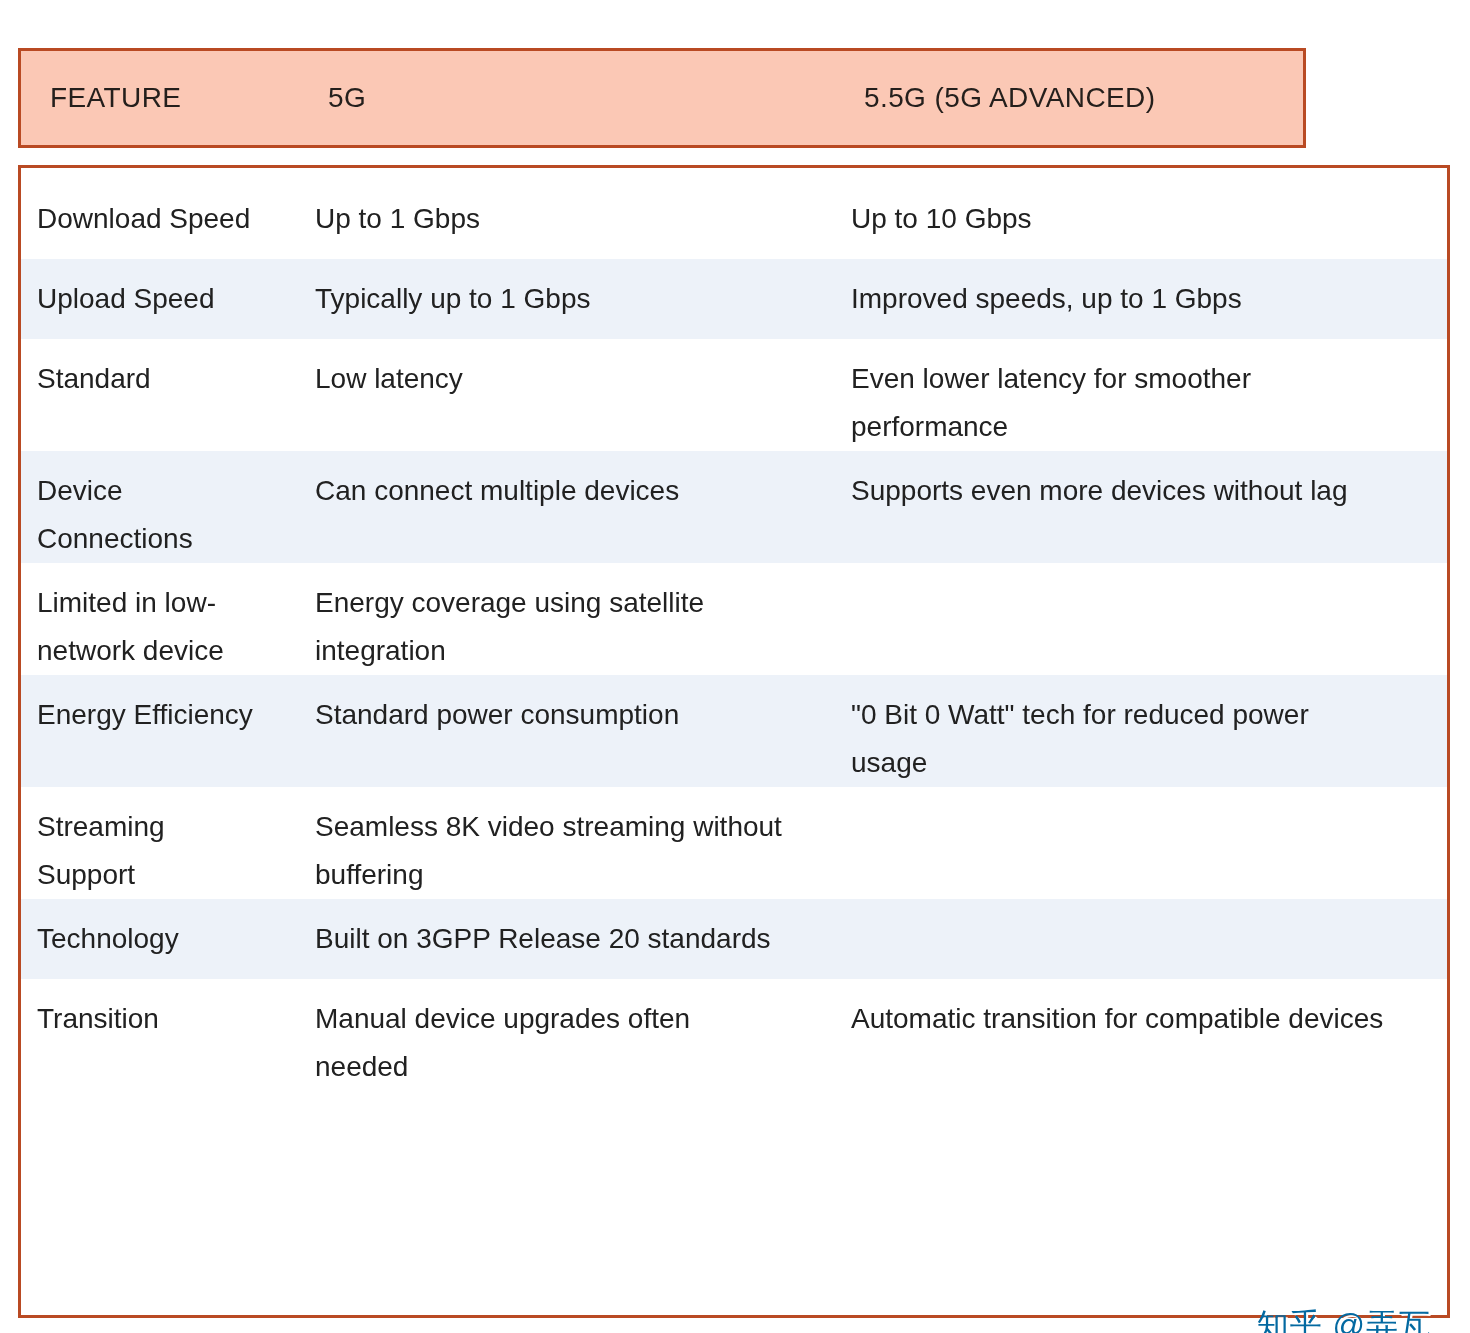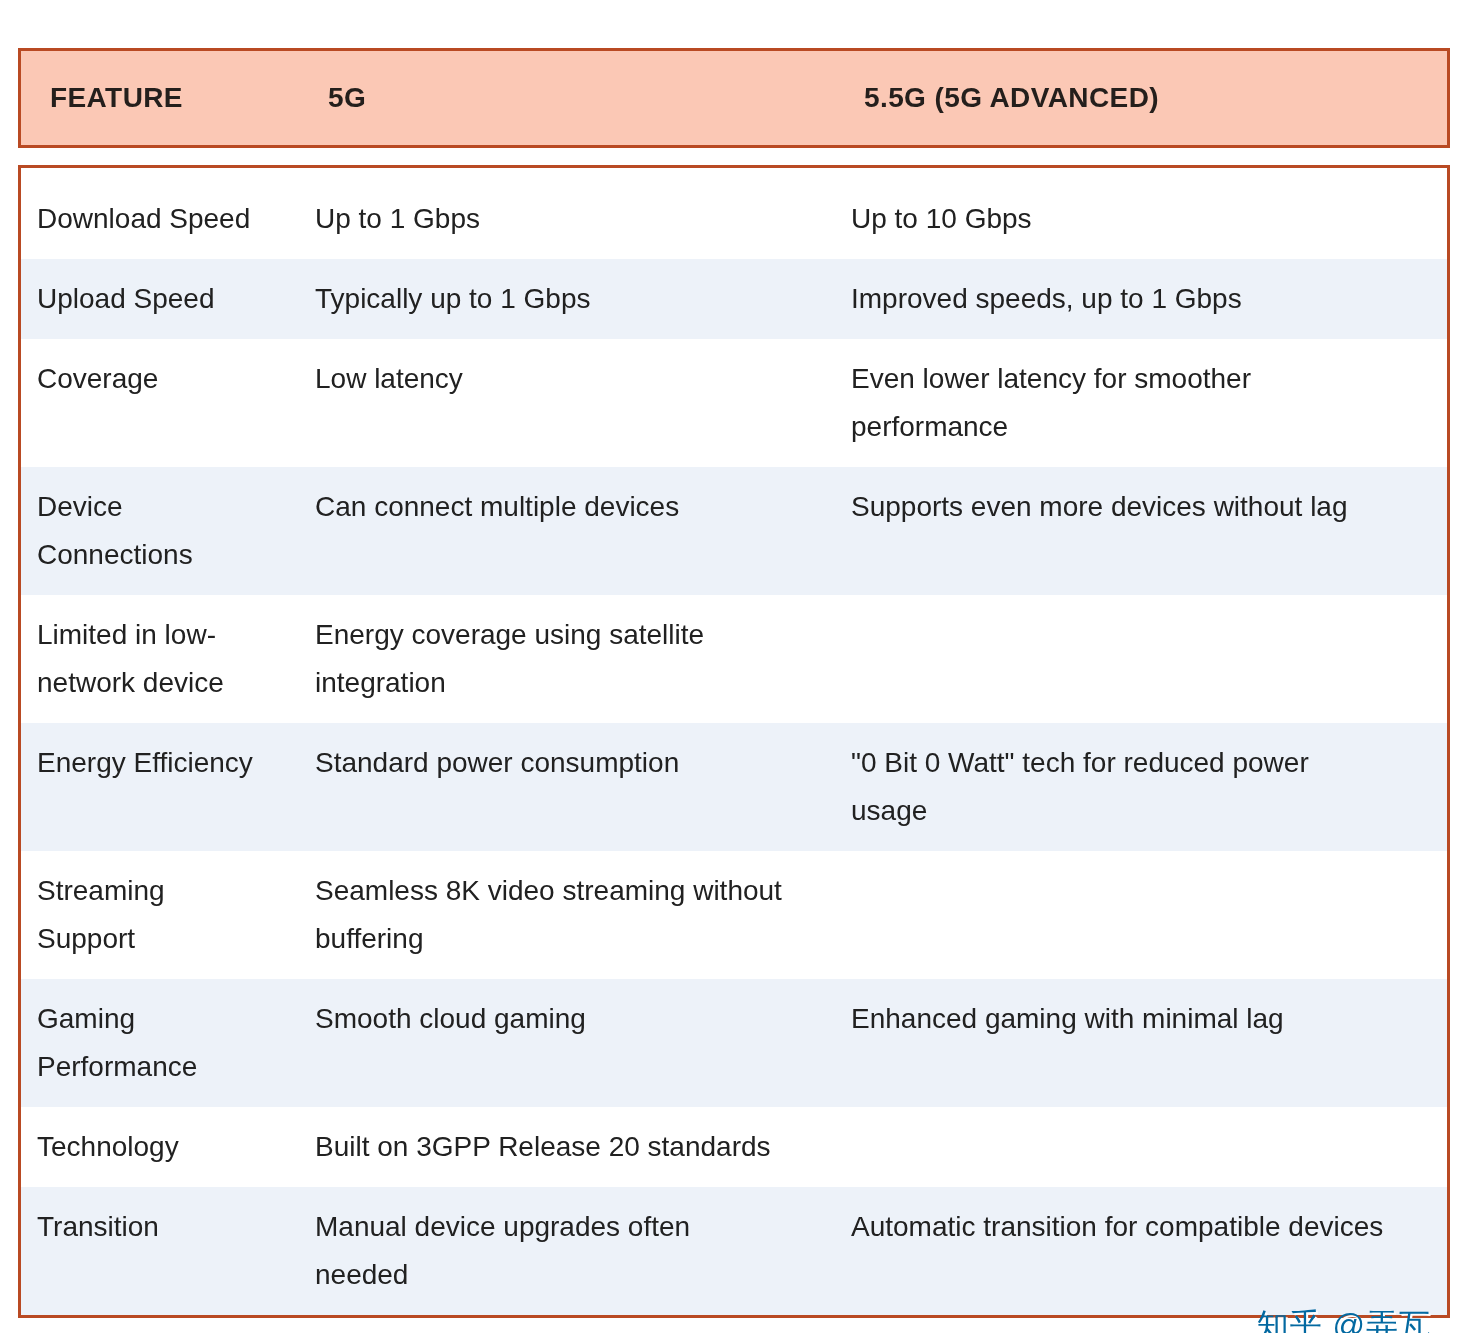--- a/index.html
+++ b/index.html
@@ -12,43 +12,42 @@
     position: relative;
   }
   .grid3 {
     display: grid;
     grid-template-columns: 278px 536px auto;
     padding-left: 16px;
   }
   .header-row {
     position: absolute;
     left: 18px; top: 48px;
-    width: 1432px; height: 100px;
+    width: 1288px; height: 100px;
     background: #FBC8B5;
     border: 3px solid #B94A23;
     align-items: center;
     font-size: 30px;
-    font-weight: bold;
+    font-weight: normal;
     letter-spacing: 0.4px;
     color: #241f1c;
     padding-left: 29px;
   }
   .body-panel {
     position: absolute;
     left: 18px; top: 165px;
     width: 1432px; height: 1153px;
     background: #ffffff;
     border: 3px solid #B94A23;
     padding-top: 11px;
     overflow: hidden;
   }
   .row {
     min-height: 80px;
     padding-top: 16px;
-    padding-bottom: 16px;
   }
   .row:nth-child(even) { background: #EDF2F9; }
   .cell {
     font-size: 28px;
     line-height: 48px;
     white-space: pre-line;
     padding-right: 10px;
   }
   .watermark {
     position: absolute;
@@ -76,21 +75,21 @@
       <div class="cell">Download Speed</div>
       <div class="cell">Up to 1 Gbps</div>
       <div class="cell">Up to 10 Gbps</div>
     </div>
     <div class="grid3 row">
       <div class="cell">Upload Speed</div>
       <div class="cell">Typically up to 1 Gbps</div>
       <div class="cell">Improved speeds, up to 1 Gbps</div>
     </div>
     <div class="grid3 row">
-      <div class="cell">Coverage</div>
+      <div class="cell">Standard</div>
       <div class="cell">Low latency</div>
       <div class="cell">Even lower latency for smoother
 performance</div>
     </div>
     <div class="grid3 row">
       <div class="cell">Device
 Connections</div>
       <div class="cell">Can connect multiple devices</div>
       <div class="cell">Supports even more devices without lag</div>
     </div>
@@ -104,26 +103,20 @@
       <div class="cell">"0 Bit 0 Watt" tech for reduced power
 usage</div>
     </div>
     <div class="grid3 row">
       <div class="cell">Streaming
 Support</div>
       <div class="cell">Seamless 8K video streaming without
 buffering</div>
     </div>
     <div class="grid3 row">
-      <div class="cell">Gaming
-Performance</div>
-      <div class="cell">Smooth cloud gaming</div>
-      <div class="cell">Enhanced gaming with minimal lag</div>
-    </div>
-    <div class="grid3 row">
       <div class="cell">Technology</div>
       <div class="cell">Built on 3GPP Release 20 standards</div>
     </div>
     <div class="grid3 row">
       <div class="cell">Transition</div>
       <div class="cell">Manual device upgrades often
 needed</div>
       <div class="cell">Automatic transition for compatible devices</div>
     </div>
   </div>

